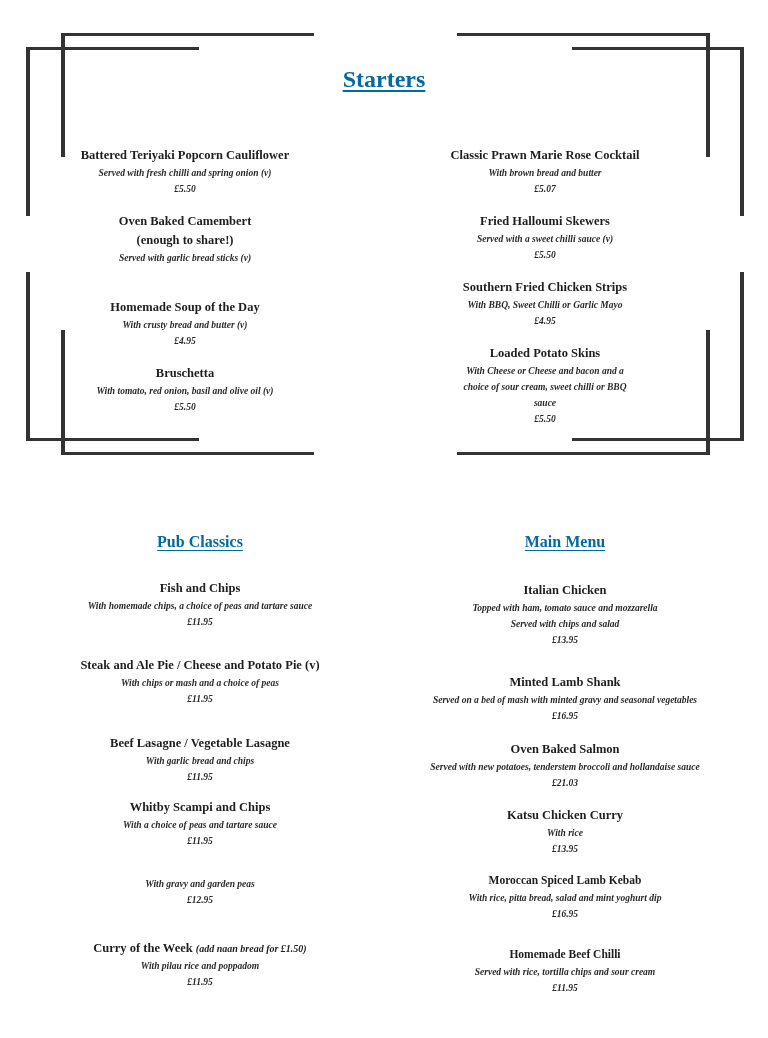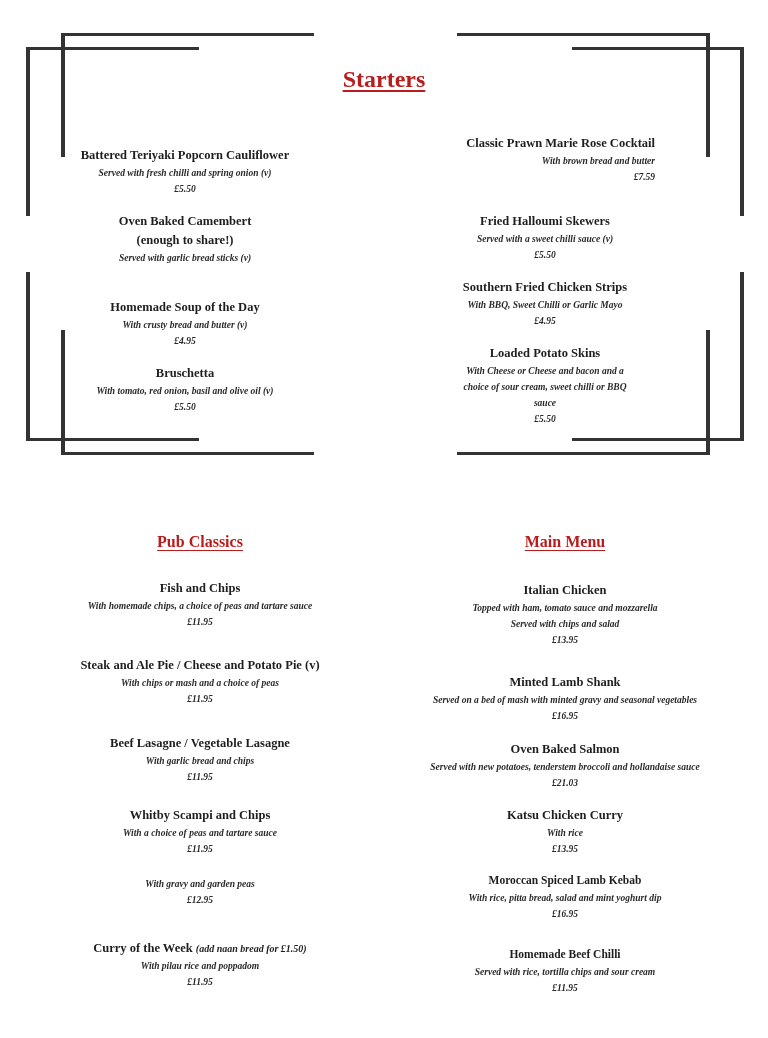--- a/index.html
+++ b/index.html
@@ -6,21 +6,21 @@
   html, body { width: 768px; height: 1038px; background: #ffffff; overflow: hidden; }
   body { position: relative; font-family: "Liberation Serif", "DejaVu Serif", serif; color: #1a1a1a; }
 
   .frame-line { position: absolute; background: #333333; }
   .fl-h { height: 3px; }
   .fl-v { width: 4px; }
 
   .section-title {
     position: absolute; text-align: center; font-weight: bold;
     text-decoration: underline; text-underline-offset: 3px;
-    font-family: "Liberation Serif", "DejaVu Serif", serif; color: #b91c1c;
+    font-family: "Liberation Serif", "DejaVu Serif", serif; color: #0369a1;
   }
   .title-starters { left: 284px; width: 200px; top: 66px; font-size: 24px; text-decoration-thickness: 2px; }
   .title-pub { left: 100px; width: 200px; top: 533px; font-size: 16px; }
   .title-main { left: 465px; width: 200px; top: 533px; font-size: 16px; }
 
   .item { position: absolute; text-align: center; }
   .item .name { font-weight: bold; font-size: 12.5px; line-height: 19px; color: #1e1e1e; }
   .item .desc { font-style: italic; font-weight: bold; font-size: 9.5px; line-height: 16px; color: #2a2a2a; }
   .item .price { font-style: italic; font-weight: bold; font-size: 9.5px; line-height: 16px; color: #2a2a2a; }
   .item .note { font-style: italic; font-weight: bold; font-size: 10px; }
@@ -67,24 +67,24 @@
   <div class="name">Homemade Soup of the Day</div>
   <div class="desc">With crusty bread and butter (v)</div>
   <div class="price">£4.95</div>
 </div>
 <div class="item" style="left:70px; width:230px; top:364px;">
   <div class="name">Bruschetta</div>
   <div class="desc">With tomato, red onion, basil and olive oil (v)</div>
   <div class="price">£5.50</div>
 </div>
 
-<div class="item" style="left:435px; width:220px; top:134px;text-align:right;">
+<div class="item" style="left:435px; width:220px; top:146px;">
   <div class="name">Classic Prawn Marie Rose Cocktail</div>
   <div class="desc">With brown bread and butter</div>
-  <div class="price">£7.59</div>
+  <div class="price">£5.07</div>
 </div>
 <div class="item" style="left:435px; width:220px; top:212px;">
   <div class="name">Fried Halloumi Skewers</div>
   <div class="desc">Served with a sweet chilli sauce (v)</div>
   <div class="price">£5.50</div>
 </div>
 <div class="item" style="left:435px; width:220px; top:278px;">
   <div class="name">Southern Fried Chicken Strips</div>
   <div class="desc">With BBQ, Sweet Chilli or Garlic Mayo</div>
   <div class="price">£4.95</div>
@@ -107,21 +107,21 @@
 <div class="item" style="left:40px; width:320px; top:656px;">
   <div class="name">Steak and Ale Pie / Cheese and Potato Pie (v)</div>
   <div class="desc">With chips or mash and a choice of peas</div>
   <div class="price">£11.95</div>
 </div>
 <div class="item" style="left:40px; width:320px; top:734px;">
   <div class="name">Beef Lasagne / Vegetable Lasagne</div>
   <div class="desc">With garlic bread and chips</div>
   <div class="price">£11.95</div>
 </div>
-<div class="item" style="left:40px; width:320px; top:798px;margin-top:8px;">
+<div class="item" style="left:40px; width:320px; top:798px;">
   <div class="name">Whitby Scampi and Chips</div>
   <div class="desc">With a choice of peas and tartare sauce</div>
   <div class="price">£11.95</div>
 </div>
 <div class="item" style="left:40px; width:320px; top:876px;">
   <div class="desc">With gravy and garden peas</div>
   <div class="price">£12.95</div>
 </div>
 <div class="item" style="left:40px; width:320px; top:939px;">
   <div class="name">

